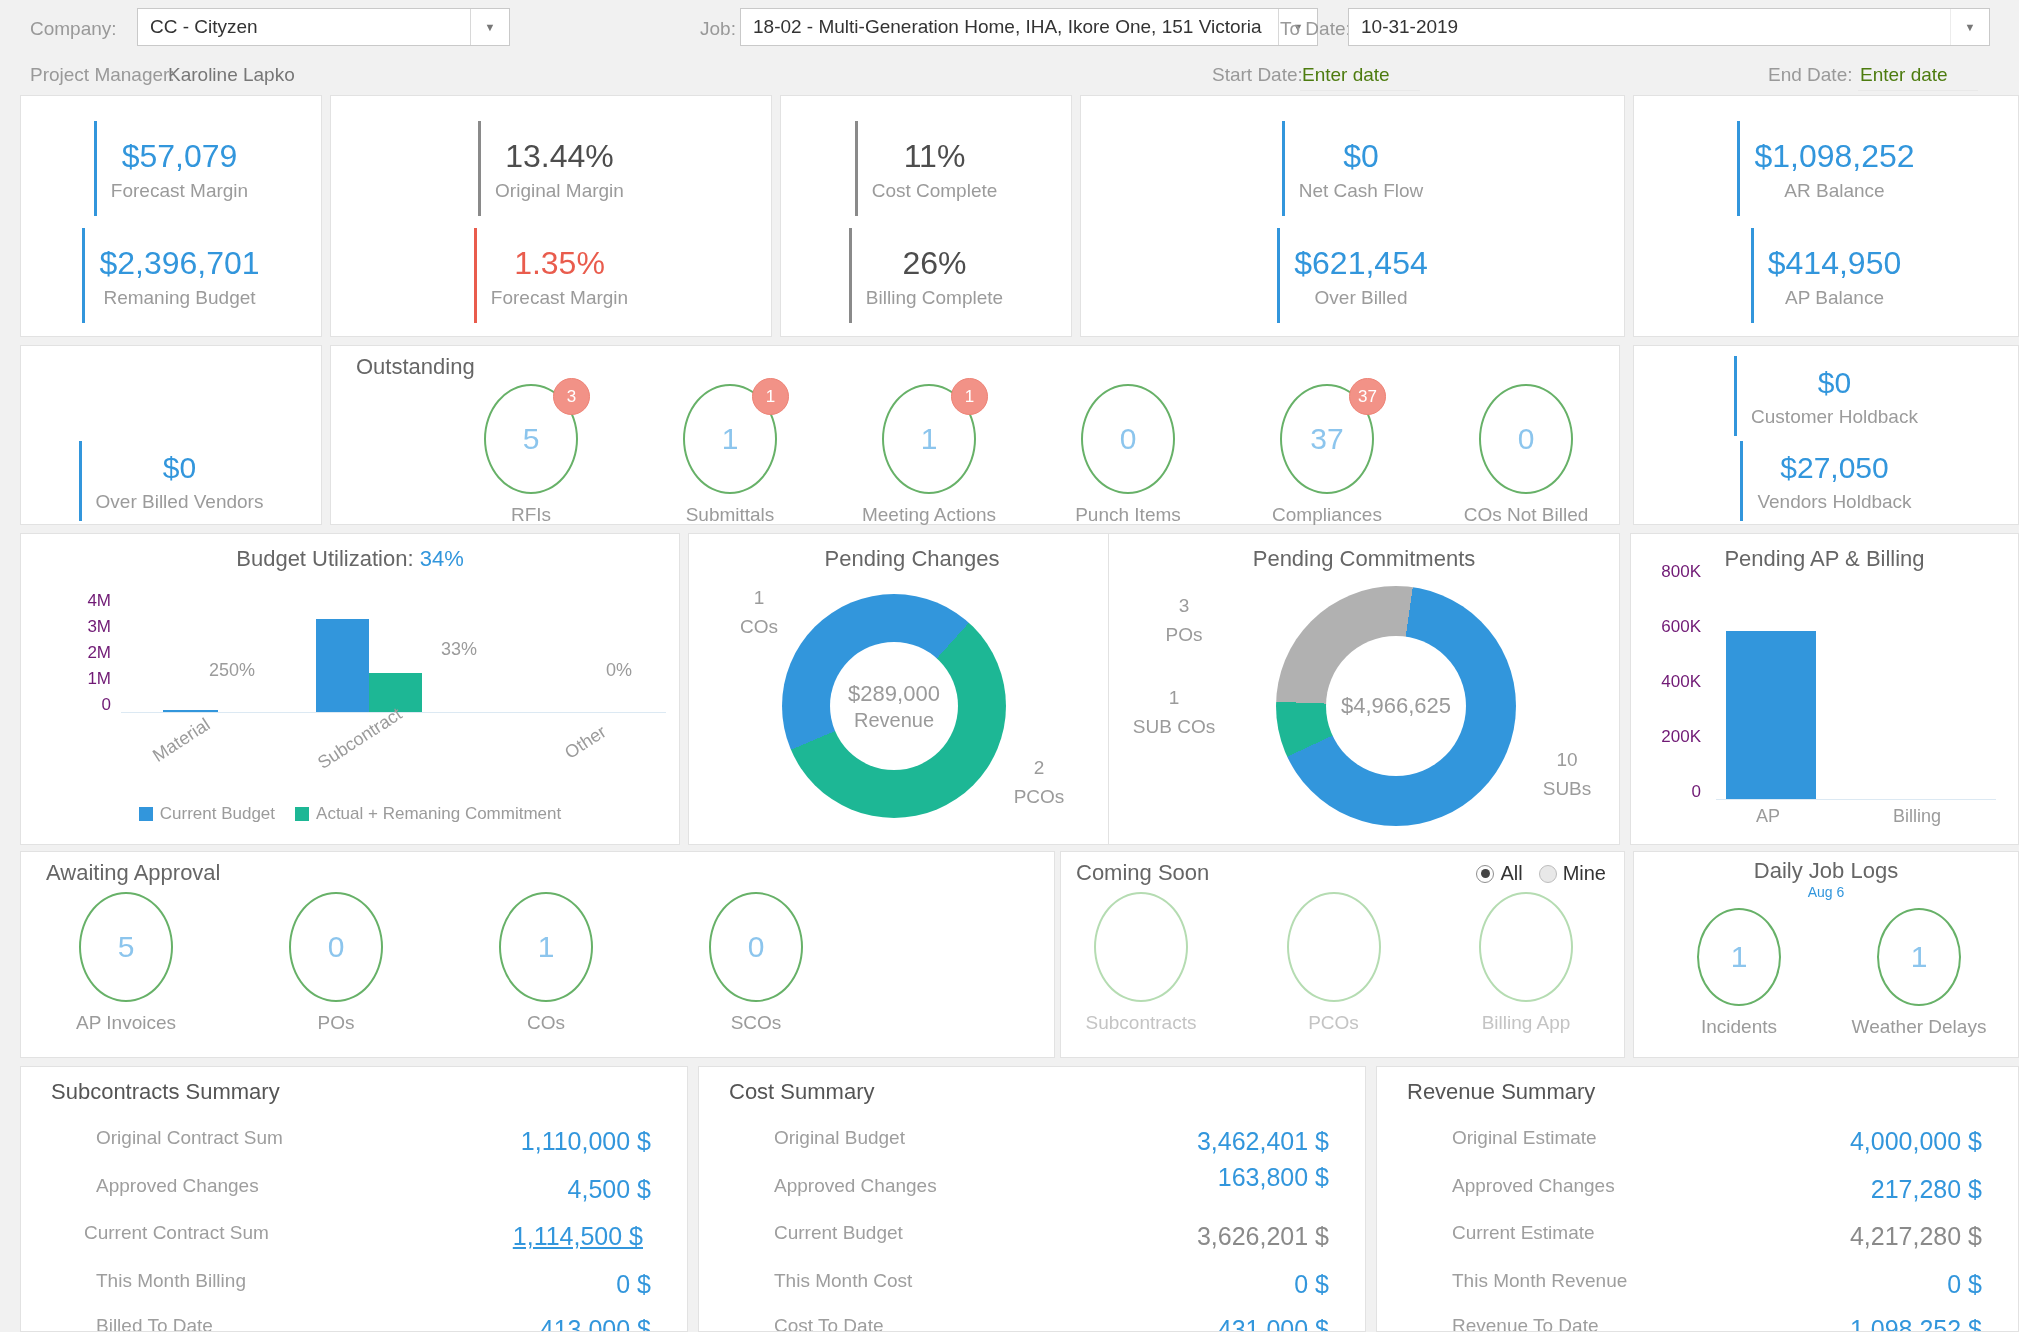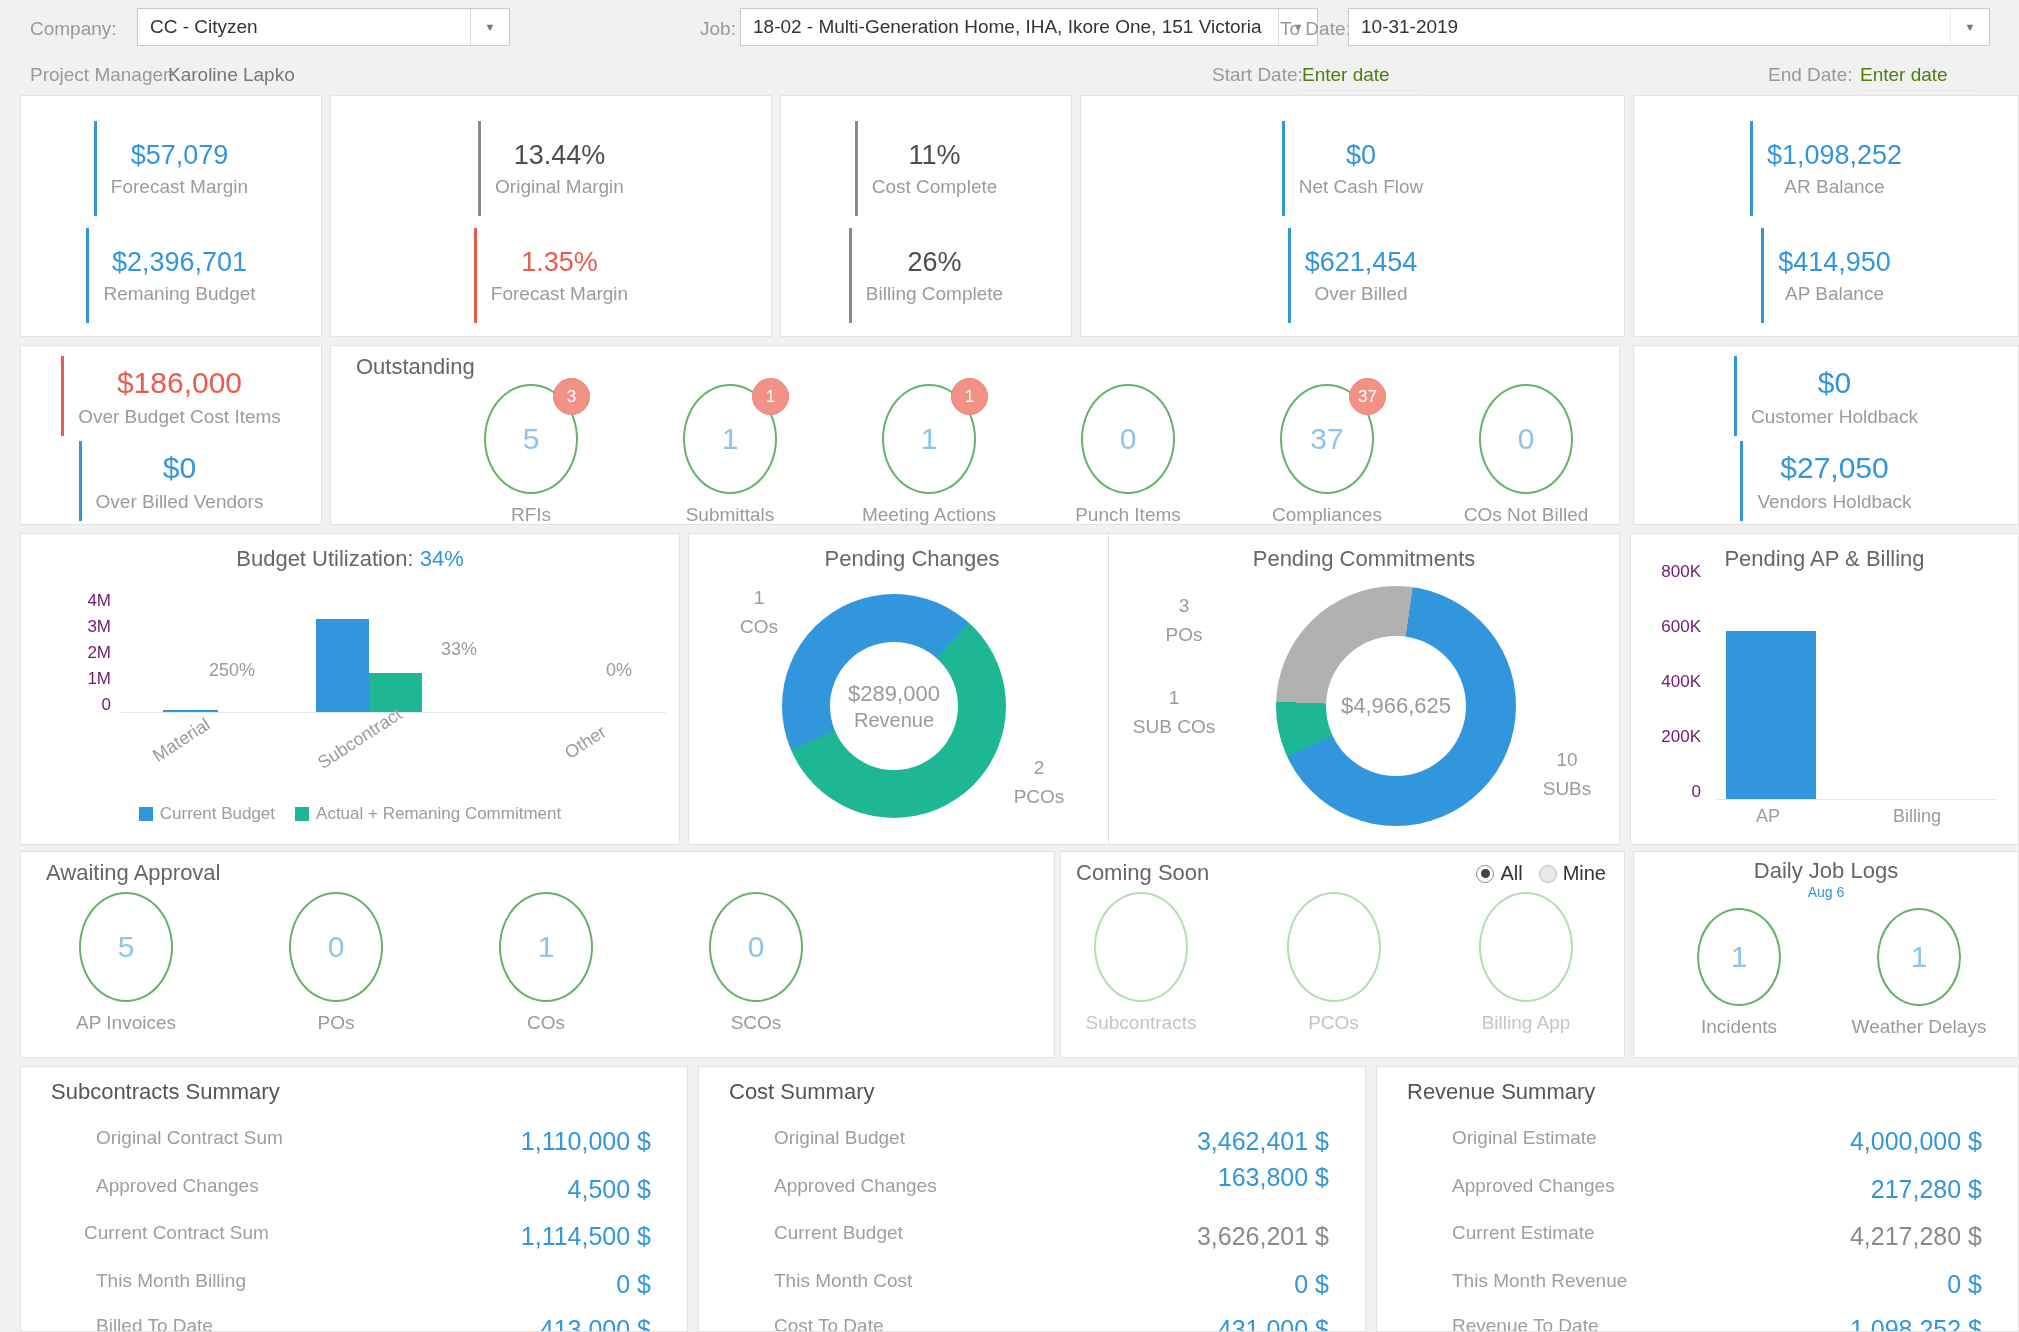--- a/index.html
+++ b/index.html
@@ -11,21 +11,21 @@
   .tvalue{position:absolute;font-size:19px;color:#888;white-space:nowrap;}
   .dd{position:absolute;height:38px;background:#fff;border:1px solid #c9c9c9;box-sizing:border-box;
       display:flex;align-items:center;padding:0 46px 0 12px;font-size:19px;color:#333;overflow:hidden;white-space:nowrap;}
   .dd .arrow{position:absolute;right:0;top:0;bottom:0;width:38px;border-left:1px solid #d8d8d8;
       display:flex;align-items:center;justify-content:center;color:#777;font-size:11px;background:#fff;}
   .placeholder{color:#4d7c0f;border-bottom:1px solid #e9e9e9;padding:2px 30px 4px 2px;}
   
   .metric{position:absolute;left:0;right:0;display:flex;align-items:center;justify-content:center;}
   .mbar{width:3px;align-self:stretch;margin-right:14px;}
   .mcol{display:flex;flex-direction:column;align-items:center;}
-  .mval{font-size:27px;line-height:1.25;}
+  .mval{font-size:32px;line-height:1.25;}
   .mlab{font-size:19px;color:#9b9b9b;margin-top:4px;white-space:nowrap;}
   .blue{color:#3296dc;} .dark{color:#4d4d4d;} .red{color:#e95c4d;}
   .bar-blue{background:#3296dc;} .bar-gray{background:#8a8a8a;} .bar-red{background:#e95c4d;}
   .sec-title{position:absolute;font-size:22px;color:#666;white-space:nowrap;}
   
   .circ-row{position:absolute;display:flex;justify-content:space-between;}
   .circ-item{display:flex;flex-direction:column;align-items:center;}
   .circ{position:relative;width:94px;height:110px;border:2px solid #67b168;border-radius:50%;
         display:flex;align-items:center;justify-content:center;box-sizing:border-box;background:#fff;}
   .circ.light{border-color:#b5dcb2;}
@@ -170,27 +170,20 @@
     <div class="metric" style="top:132px;height:95px;">
         <div class="mbar bar-blue"></div>
       <div class="mcol">
           <span class="mval blue">$414,950</span>
       <span class="mlab">AP Balance</span>
         </div>
       </div>
   </div>
 
   <div class="card" style="left:20px;top:345px;width:302px;height:180px;">
-    <div class="metric" style="top:10px;height:80px;">
-        <div class="mbar bar-red"></div>
-      <div class="mcol">
-          <span class="mval red" style="font-size:30px;">$186,000</span>
-      <span class="mlab">Over Budget Cost Items</span>
-        </div>
-      </div>
     <div class="metric" style="top:95px;height:80px;">
         <div class="mbar bar-blue"></div>
       <div class="mcol">
           <span class="mval blue" style="font-size:30px;">$0</span>
       <span class="mlab">Over Billed Vendors</span>
         </div>
       </div>
   </div>
 
   <div class="card" style="left:330px;top:345px;width:1290px;height:180px;">
@@ -399,21 +392,21 @@
     </div>
   </div>
 
   <div class="card" style="left:20px;top:1066px;width:668px;height:266px;overflow:hidden;">
     <span class="sec-title" style="left:30px;top:12px;color:#555;">Subcontracts Summary</span>
     <span class="trow-label" style="left:75px;top:60px;">Original Contract Sum</span>
     <span class="trow-val" style="right:36px;top:60px;">1,110,000 $</span>
     <span class="trow-label" style="left:75px;top:108px;">Approved Changes</span>
     <span class="trow-val" style="right:36px;top:108px;">4,500 $</span>
     <span class="trow-label" style="left:63px;top:155px;">Current Contract Sum</span>
-    <span class="trow-val" style="right:36px;top:155px;">1,114,500 $</span>
+    <span class="trow-val" style="right:44px;top:155px;text-decoration:underline;">1,114,500 $</span>
     <span class="trow-label" style="left:75px;top:203px;">This Month Billing</span>
     <span class="trow-val" style="right:36px;top:203px;">0 $</span>
     <span class="trow-label" style="left:75px;top:248px;">Billed To Date</span>
     <span class="trow-val" style="right:36px;top:248px;">413,000 $</span>
   </div>
 
   <div class="card" style="left:698px;top:1066px;width:668px;height:266px;overflow:hidden;">
     <span class="sec-title" style="left:30px;top:12px;color:#555;">Cost Summary</span>
     <span class="trow-label" style="left:75px;top:60px;">Original Budget</span>
     <span class="trow-val" style="right:36px;top:60px;">3,462,401 $</span>

